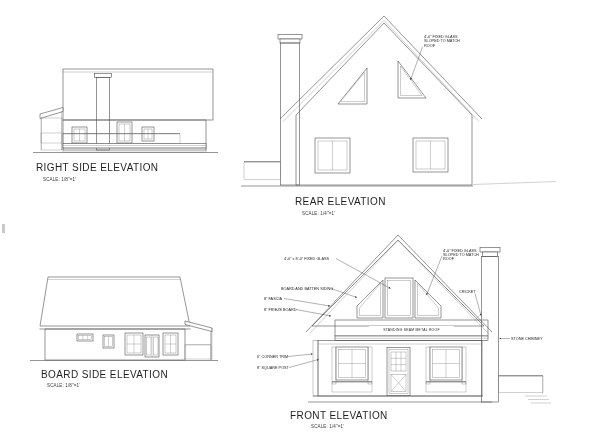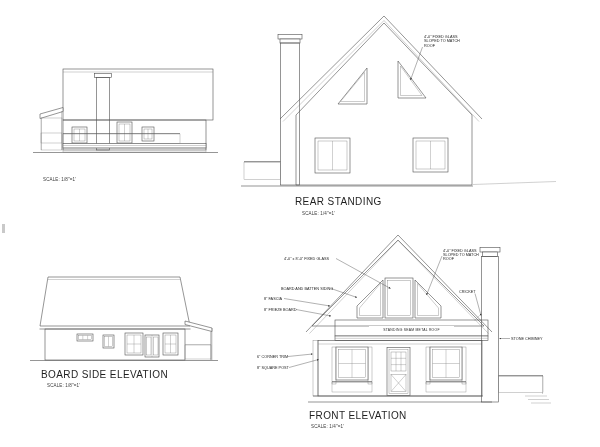--- a/index.html
+++ b/index.html
@@ -74,20 +74,21 @@
     </g>
     <g>
       <line x1="33" y1="121.5" x2="150" y2="121.5" class="ln"></line>
       <rect x="33" y="122" width="117" height="9.5" fill="url(#rs-ba)" class="lnT"></rect>
       <rect x="33" y="131.5" width="143" height="4.5" class="wf"></rect>
       <line x1="33" y1="133.5" x2="176" y2="133.5" class="lnT"></line>
       <rect x="33" y="136" width="143" height="4" fill="url(#rs-ba)" class="lnT"></rect>
     </g>
     <line x1="3" y1="140.5" x2="188" y2="140.5" class="ln" stroke-width=".75"></line>
   </svg>
+  <div class="title" style="left:36px;top:162px">RIGHT SIDE ELEVATION</div>
   <div class="scale" style="left:43px;top:177px">SCALE: 1/8"=1'</div>
 
   <svg class="elev" style="left:230px;top:5px" width="330" height="195" viewBox="0 0 330 195">
     <defs>
       <pattern id="re-sw" width="4.4" height="8" patternUnits="userSpaceOnUse">
         <rect width="4.4" height="8" fill="#fff"></rect>
           <line x1=".6" y1="0" x2=".6" y2="8" stroke="#9a9a9a" stroke-width=".55"></line>
       </pattern>
       <pattern id="re-br" width="8" height="5.6" patternUnits="userSpaceOnUse">
         <rect width="8" height="5.6" fill="#fff"></rect>
@@ -131,21 +132,21 @@
     </g>
     <g>
       <line x1="11" y1="181" x2="243" y2="181" class="ln" stroke-width=".75"></line>
       <line x1="243" y1="179.5" x2="326" y2="176.5" class="lnT"></line>
     </g>
     <g>
       <text class="ann" x="194" y="33"><tspan x="194" dy="0">4'-0" FIXED GLASS</tspan><tspan x="194" dy="4.4">SLOPED TO MATCH</tspan><tspan x="194" dy="4.4">ROOF</tspan></text>
       <path d="M192.5,42 L180.5,75" class="ldr" marker-end="url(#re-ar)"></path>
     </g>
   </svg>
-  <div class="title" style="left:295px;top:196px">REAR STANDING</div>
+  <div class="title" style="left:295px;top:196px">REAR ELEVATION</div>
   <div class="scale" style="left:302px;top:211px">SCALE: 1/4"=1'</div>
 
   <svg class="elev" style="left:28px;top:255px" width="205" height="125" viewBox="0 0 205 125">
     <defs>
       <pattern id="ls-sw" width="4.4" height="8" patternUnits="userSpaceOnUse">
         <rect width="4.4" height="8" fill="#fff"></rect>
           <line x1=".6" y1="0" x2=".6" y2="8" stroke="#9a9a9a" stroke-width=".55"></line>
       </pattern>
       <pattern id="ls-sn" width="2.3" height="8" patternUnits="userSpaceOnUse">
         <rect width="2.3" height="8" fill="#fff"></rect>
@@ -305,16 +306,16 @@
       <text class="ann" x="17" y="140.5">8" SQUARE POST</text>
       <path d="M49,139.5 L78.5,131.5" class="ldr" marker-end="url(#fr-ar)"></path>
       <text class="ann" x="203" y="23.5"><tspan x="203" dy="0">4'-0" FIXED GLASS</tspan><tspan x="203" dy="4.4">SLOPED TO MATCH</tspan><tspan x="203" dy="4.4">ROOF</tspan></text>
       <path d="M202,28 L186.5,67" class="ldr" marker-end="url(#fr-ar)"></path>
       <text class="ann" x="219" y="64.5">CRICKET</text>
       <path d="M235,65.5 L241,87.5" class="ldr" marker-end="url(#fr-ar)"></path>
       <text class="ann" x="271" y="111.5">STONE CHIMNEY</text>
       <path d="M270,110.5 L259.5,110.5" class="ldr" marker-end="url(#fr-ar)"></path>
     </g>
   </svg>
-  <div class="title" style="left:309px;top:410px">FRONT ELEVATION</div>
+  <div class="title" style="left:290px;top:410px">FRONT ELEVATION</div>
   <div class="scale" style="left:311px;top:424px">SCALE: 1/4"=1'</div>
 
 </div>
 
 </body></html>

